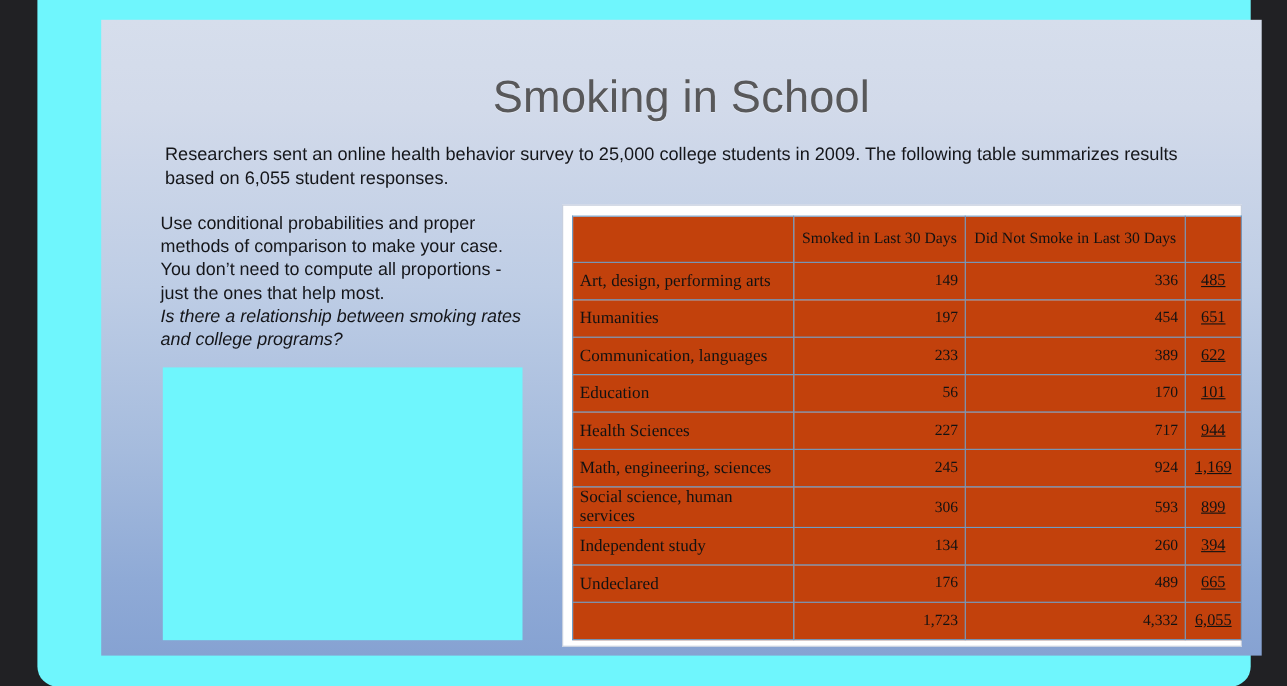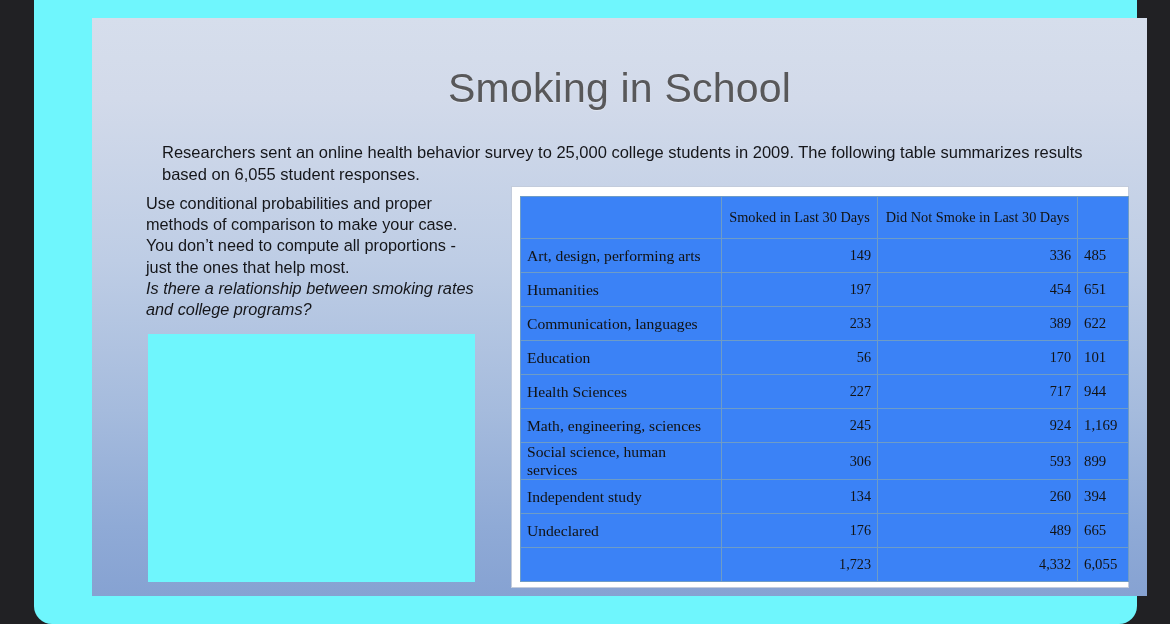--- a/index.html
+++ b/index.html
@@ -57,21 +57,21 @@
 
   
   #intro {
     position: absolute;
     left: 54px;
     top: 108px;
     width: 955px;
     font-size: 16.5px;
     line-height: 1.33;
     color: #15161A;
-    margin: 16px;
+    margin: 4px;
   }
 
   
   #prompt-block {
     position: absolute;
     left: 54px;
     top: 175px;
     width: 330px;
     font-size: 16.3px;
     line-height: 1.30;
@@ -116,21 +116,21 @@
     color: #121212;
     table-layout: fixed;
   }
   table#data-table td,
   table#data-table th {
     border: 1px solid #6E9CC6;
     font-weight: normal;
     padding: 0 6px;
     height: 34px;
     box-sizing: border-box;
-    background: #3b82f6;
+    background: #c2410c;
   }
   
   table#data-table col.c-prog  { width: 201px; }
   table#data-table col.c-smk   { width: 156px; }
   table#data-table col.c-nosmk { width: 200px; }
   table#data-table col.c-tot   { width: 51px; }
 
   table#data-table th.col-head {
     font-size: 14.3px;
     text-align: center;
@@ -147,21 +147,23 @@
     vertical-align: middle;
     margin-top: 17px;
   }
   table#data-table td.num {
     font-size: 14.2px;
     text-align: right;
     vertical-align: middle;
   }
   table#data-table td.tot {
     font-size: 14.8px;
-    vertical-align: middle;
+    text-align: center;
+    vertical-align: middle;
+    text-decoration: underline;
   }
   table#data-table tr.total-row td.prog { }
 </style>
 </head>
 <body>
 
 <div id="frame">
   <div id="slide">
 
     <h1 id="slide-title">Smoking in School</h1>

